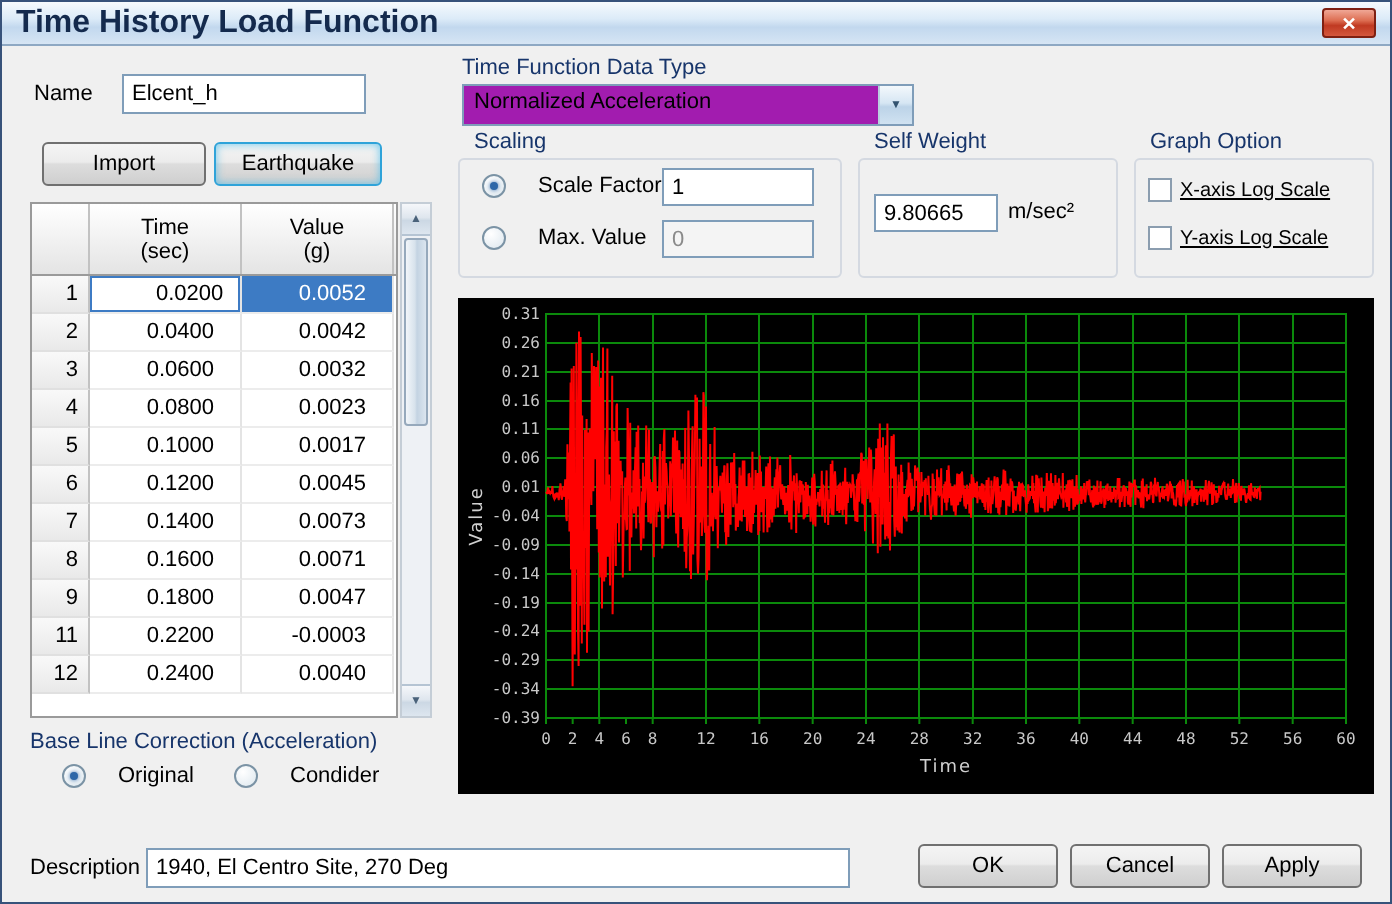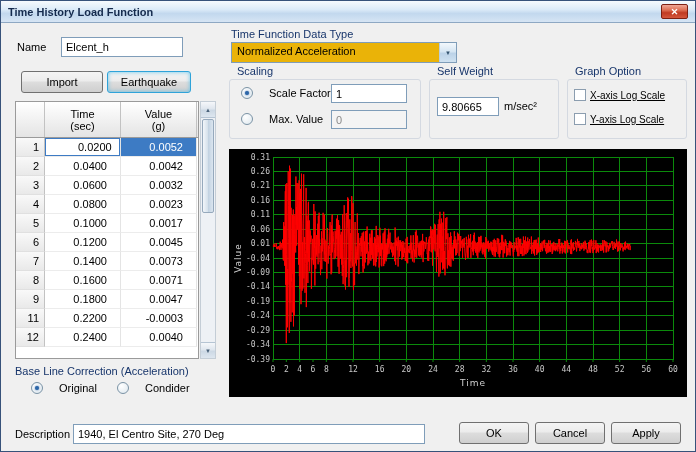--- a/index.html
+++ b/index.html
@@ -2,21 +2,21 @@
 <html><head>
 <meta charset="utf-8">
 <style>
   * { margin:0; padding:0; box-sizing:border-box; }
   body { font-family:"Liberation Sans", sans-serif; background:#9aa7b5; }
   .window { position:relative; width:696px; height:452px; border:1px solid #37527a;
             background:#f0f0f0; overflow:hidden; }
   .titlebar { position:absolute; left:0; top:0; right:0; height:22px;
             background:linear-gradient(180deg,#f6fafd 0%,#dcebf8 40%,#c2d8ee 60%,#d6e5f4 100%);
             border-bottom:1px solid #8ea8c3; display:flex; align-items:center; padding:0 7px; }
-  .title { font-weight:bold; color:#142a4d; font-size:11px; }
+  .title { font-weight:bold; color:#142a4d; font-size:16px; }
   .close { width:27px; height:15px; border-radius:2px; margin-left:auto; cursor:pointer;
             background:linear-gradient(180deg,#f0a796 0%,#dd6e52 40%,#c03a22 60%,#d4573d 100%);
             border:1px solid #7e2012; color:#fff; font-size:9px; font-weight:bold;
             display:flex; align-items:center; justify-content:center; }
   .lbl { position:absolute; font-size:11px; color:#000; white-space:nowrap; }
   .blbl { color:#17356b; }
   .tbx { position:absolute; border:1px solid #7f9db9; background:#fff; font-size:11px;
             padding:0 4px; font-family:inherit; color:#000; }
   .tbx.dis { background:#f4f4f4; color:#8a8a8a; }
   .btn { position:absolute; border:1px solid #707070; border-radius:3px; cursor:pointer;
@@ -24,21 +24,21 @@
             font-size:11px; font-family:inherit; display:flex; align-items:center; justify-content:center; }
   .btn.hl { border-color:#2fa3d9; box-shadow:inset 0 0 4px rgba(80,190,235,.85); }
   .grp { position:absolute; border:1px solid #d4d9e1; border-radius:3px; }
   .ropt { position:absolute; display:flex; align-items:center; gap:16px; font-size:11px; cursor:pointer; }
   .radio { width:12px; height:12px; border-radius:50%; border:1px solid #7b93a5; flex:none;
             background:radial-gradient(circle at 35% 30%, #ffffff, #dde7ee); position:relative; }
   .radio.on::after { content:""; position:absolute; left:3px; top:3px; width:4px; height:4px;
             border-radius:50%; background:#2c66a8; box-shadow:0 0 2px #2c66a8; }
   .copt { position:absolute; display:flex; align-items:center; gap:4px; font-size:10px; cursor:pointer;text-decoration:underline; }
   .chk { width:12px; height:12px; border:1px solid #8b9daf; background:#fff; flex:none; }
-  .combo { position:absolute; border:1px solid #7f9db9; background:#eab308; display:flex;
+  .combo { position:absolute; border:1px solid #7f9db9; background:#a21caf; display:flex;
             align-items:stretch; cursor:pointer; }
   .combo .ctxt { flex:1; font-size:11px; padding:2px 5px; }
   .combo .cbtn { width:17px; border-left:1px solid #b9cede; display:flex; align-items:center;
             justify-content:center; font-size:6px; color:#33536f;
             background:linear-gradient(180deg,#f3f8fc,#d6e6f3 45%,#bcd3e8 55%,#d0e2f1); }
   
   .tbl { position:absolute; border:1px solid #9a9a9a; background:#fff; overflow:hidden; }
   .tbl-head { display:flex; height:36px; border-bottom:1px solid #9a9a9a;
             background:linear-gradient(180deg,#ffffff,#e4e4e4); }
   .hc { border-right:1px solid #c2c2c2; display:flex; align-items:center; justify-content:center;

